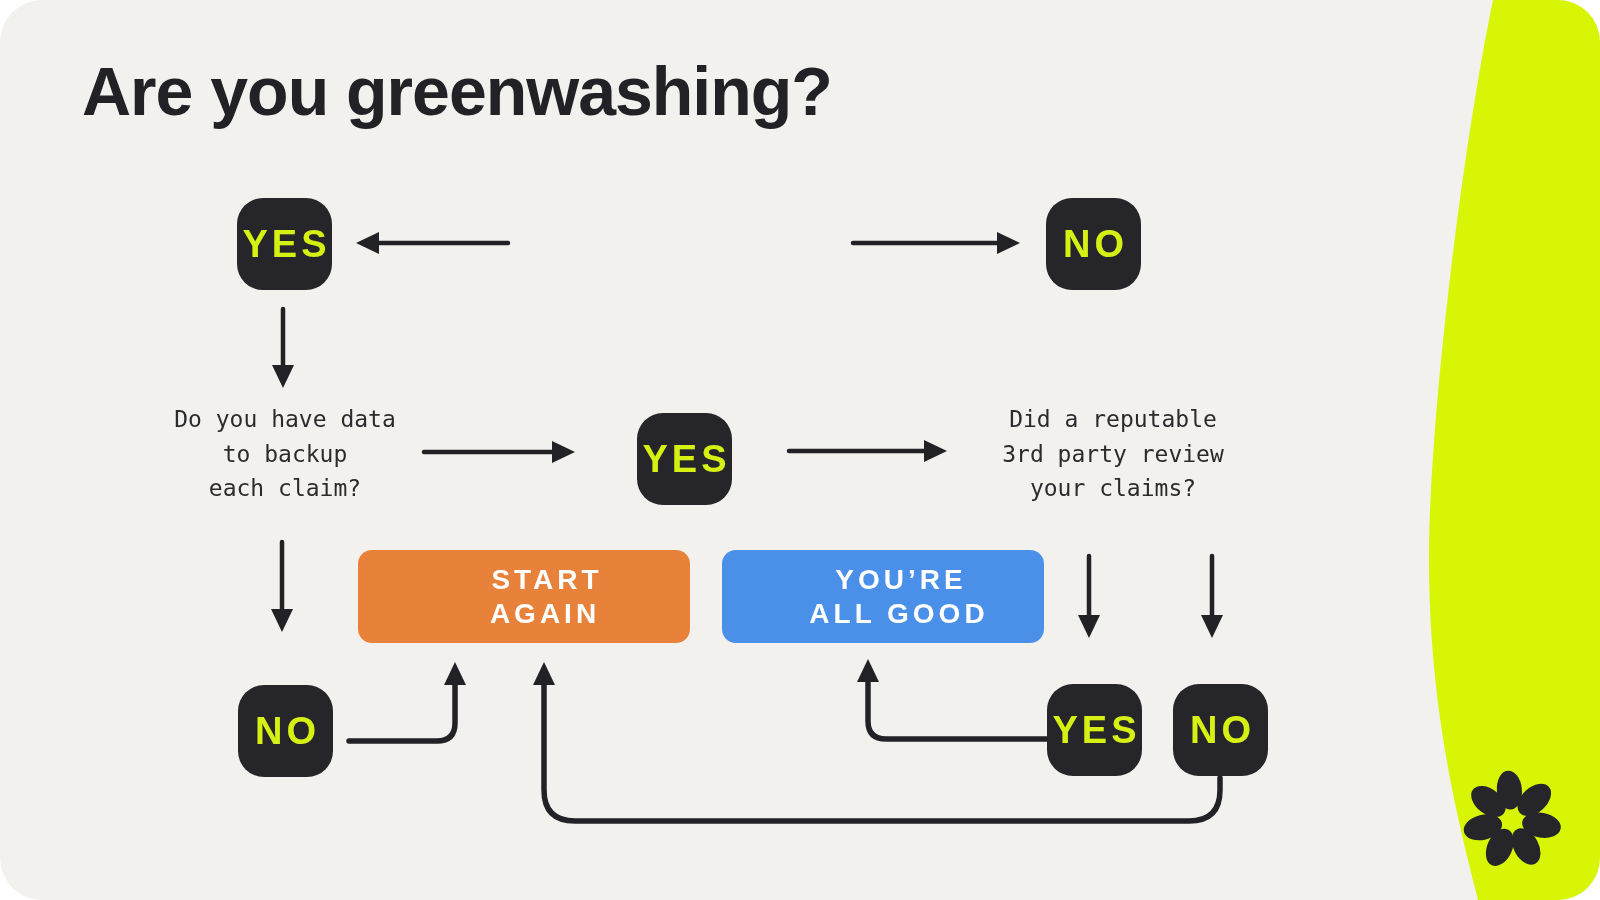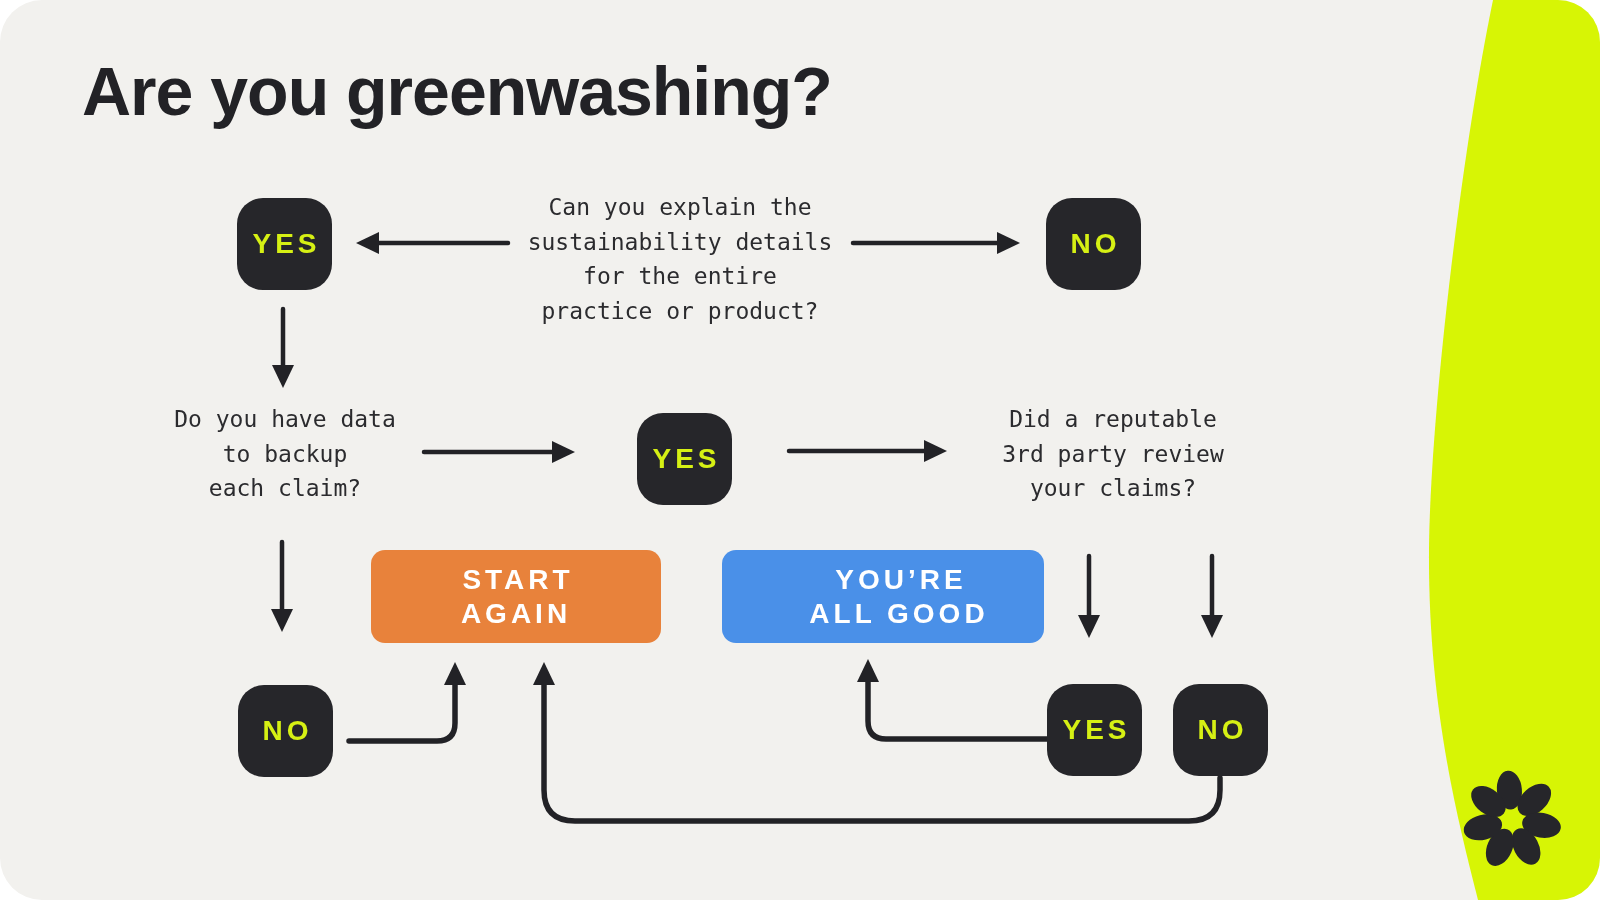--- a/index.html
+++ b/index.html
@@ -19,21 +19,21 @@
   .question {
     position:absolute; transform:translateX(-50%);
     font-family:"DejaVu Sans Mono", monospace;
     font-size:23px; line-height:34.5px; color:#2b2b2e;
     text-align:center; white-space:pre-line;
   }
   .node {
     position:absolute; width:95px; height:92px;
     background:#26262a; border-radius:26px;
     display:flex; align-items:center; justify-content:center;
-    color:#d6f014; font-weight:700; font-size:28px;
+    color:#d6f014; font-weight:700; font-size:38px;
     letter-spacing:4px; text-indent:4px;
   }
   .outcome {
     position:absolute; width:290px; height:93px; border-radius:14px;
     display:flex; align-items:center; justify-content:center;
     color:#ffffff; font-weight:700; font-size:28px;
     letter-spacing:4px; text-indent:4px; line-height:34px;
     text-align:center; white-space:pre-line;
   }
   .outcome.orange { background:#e8823b; }
@@ -67,39 +67,35 @@
     </g>
     <g stroke="#222226" stroke-width="5.5" fill="none" stroke-linecap="round">
       <path d="M349,741 H437 Q455,741 455,723 V682" marker-end="url(#ah)"></path>
       <path d="M1047,739 H886 Q868,739 868,721 V679" marker-end="url(#ah)"></path>
       <path d="M1220,778 V790 Q1220,821 1189,821 H575 Q544,821 544,790 V682" marker-end="url(#ah)"></path>
     </g>
   </svg>
 
   <h1 class="title">Are you greenwashing?</h1>
 
-  <div class="question" style="left:680px; top:190px;">Can you explain the
-sustainability details
-for the entire
-practice or product?</div>
   <div class="question" style="left:285px; top:402px;">Do you have data
 to backup
 each claim?</div>
   <div class="question" style="left:1113px; top:402px;">Did a reputable
 3rd party review
 your claims?</div>
 
   <div class="node" style="left:237px; top:198px;">YES</div>
   <div class="node" style="left:1046px; top:198px;">NO</div>
   <div class="node" style="left:637px; top:413px;">YES</div>
   <div class="node" style="left:238px; top:685px;">NO</div>
   <div class="node" style="left:1047px; top:684px;">YES</div>
   <div class="node" style="left:1173px; top:684px;">NO</div>
 
-  <div class="outcome orange" style="left:371px; top:550px;">START
+  <div class="outcome orange" style="left:358px; top:550px;padding-left:42px;">START
 AGAIN</div>
   <div class="outcome blue" style="left:722px; top:550px;">YOU’RE
 ALL GOOD</div>
 
   <svg class="flower" viewBox="0 0 120 120" aria-hidden="true">
     <g fill="#26262a">
       <ellipse cx="57.4" cy="30.1" rx="12.5" ry="19.5" transform="rotate(-5 57.4 30.1)"></ellipse>
       <ellipse cx="82.3" cy="39.9" rx="12.5" ry="19.5" transform="rotate(48 82.3 39.9)"></ellipse>
       <ellipse cx="89.5" cy="65.2" rx="12.5" ry="19.5" transform="rotate(100 89.5 65.2)"></ellipse>
       <ellipse cx="74.1" cy="86.5" rx="12.5" ry="19.5" transform="rotate(152 74.1 86.5)"></ellipse>

